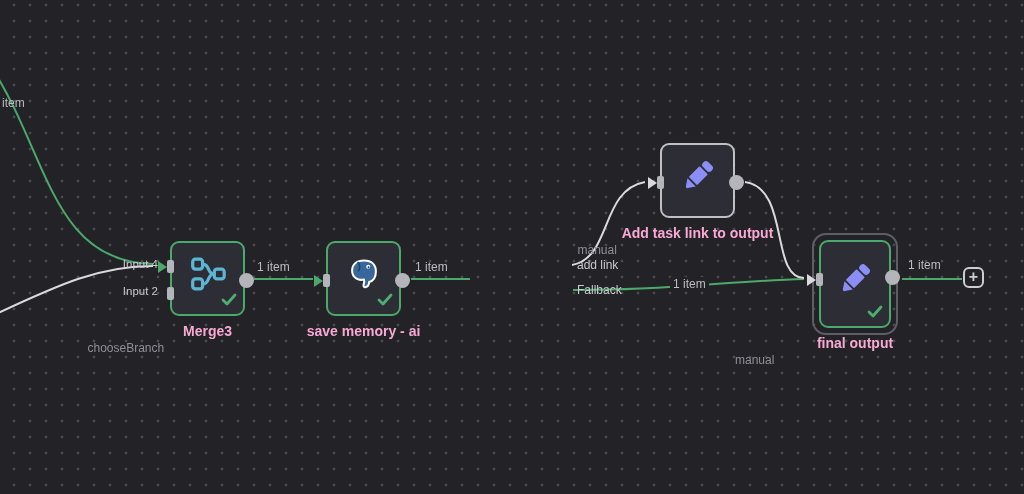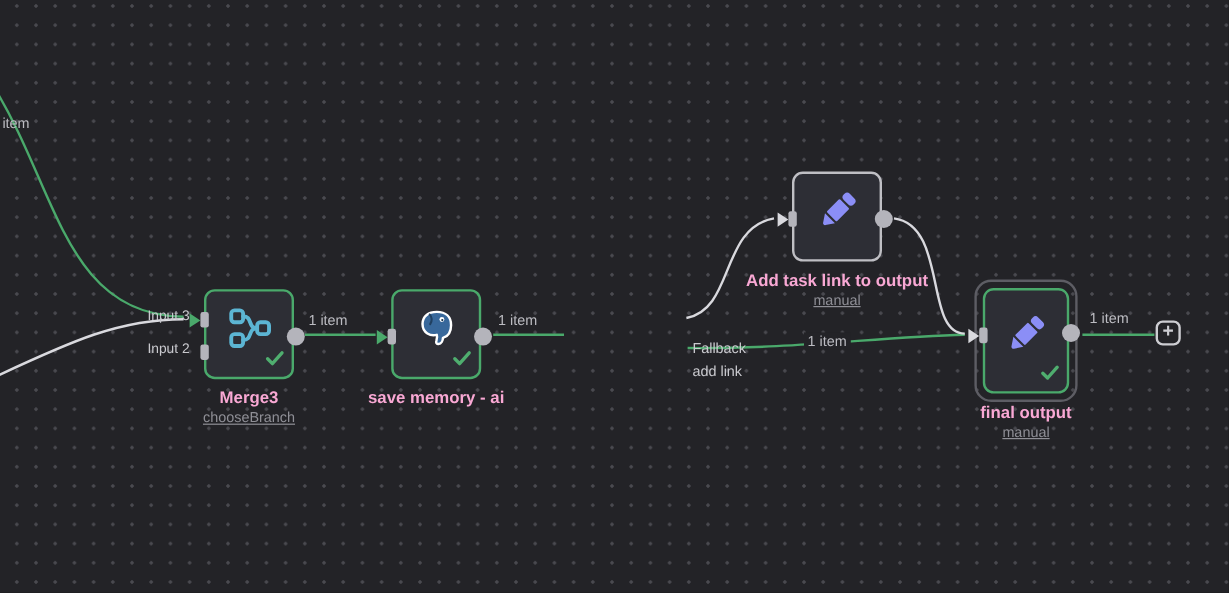--- a/index.html
+++ b/index.html
@@ -19,21 +19,21 @@
   .node-icon{position:absolute;left:50%;top:46%;transform:translate(-50%,-50%);}
   .check{position:absolute;right:6px;bottom:4px;}
   .in-rect{position:absolute;left:-5px;width:7px;height:13px;background:#b4b4bb;border-radius:2px;}
   .in-arrow{position:absolute;left:-14px;width:0;height:0;
     border-top:6px solid transparent;border-bottom:6px solid transparent;border-left:9px solid #4aa96b;}
   .in-arrow.white{border-left-color:#d9d9de;}
   .out-dot{position:absolute;right:-11px;width:15px;height:15px;border-radius:50%;background:#b4b4bb;}
   .node-title{position:absolute;top:calc(100% + 9px);left:50%;transform:translateX(-50%);
     width:240px;text-align:center;color:#f9a8d4;font-size:14px;font-weight:600;pointer-events:none;}
   .node-sub{position:absolute;top:calc(100% + 27px);left:50%;transform:translateX(-50%);
-    width:240px;text-align:center;color:#8f8f96;font-size:12px;pointer-events:none;text-decoration:underline;}
+    width:240px;text-align:left;color:#8f8f96;font-size:12px;pointer-events:none;}
   .conn-label{position:absolute;z-index:1;color:#bcbcc2;font-size:12px;width:56px;text-align:left;}
   .conn-label.bg{z-index:3;background:#232327;width:auto;padding:0 3px;}
   .port-label{position:absolute;z-index:3;color:#c9c9ce;font-size:12px;}
   .input-label{position:absolute;z-index:1;color:#c9c9ce;font-size:11.5px;width:52px;text-align:right;}
   #plus-btn{position:absolute;z-index:2;left:963px;top:267px;width:21px;height:21px;
     box-sizing:border-box;border:2px solid #cdcdd2;border-radius:6px;color:#cdcdd2;
     font-size:16px;font-weight:bold;line-height:16px;text-align:center;cursor:pointer;background:#232327;}
   svg path.wire{fill:none;stroke-width:2;cursor:pointer;}
 </style>
 </head>
@@ -51,24 +51,24 @@
     <path class="wire" stroke="#d9d9de" d="M 745,182 C 790,188 770,278 804,278"></path>
     <path class="wire" stroke="#4aa96b" d="M 902,279 L 962,279"></path>
   </svg>
 
   <div class="conn-label" style="left:2px;top:96px;width:40px;text-align:left;">item</div>
   <div class="conn-label" style="left:257px;top:260px;">1 item</div>
   <div class="conn-label" style="left:415px;top:260px;">1 item</div>
   <div class="conn-label bg" style="left:670px;top:277px;">1 item</div>
   <div class="conn-label" style="left:908px;top:258px;">1 item</div>
 
-  <div class="input-label" style="left:106px;top:258px;">Input 3</div>
+  <div class="input-label" style="left:106px;top:258px;">Input 4</div>
   <div class="input-label" style="left:106px;top:285px;">Input 2</div>
 
-  <div class="port-label" style="left:577px;top:258px;margin-top:44px;">add link</div>
+  <div class="port-label" style="left:577px;top:258px;">add link</div>
   <div class="port-label" style="left:577px;top:283px;">Fallback</div>
 
   <div class="node" style="left:170px;top:241px;">
     <span class="in-arrow" style="top:18px;"></span>
     <span class="in-rect" style="top:17px;"></span>
     <span class="in-rect" style="top:44px;"></span>
     <span class="out-dot" style="top:30px;"></span>
     <span class="node-icon">
       <svg width="36" height="36" viewBox="0 0 40 40">
         <g fill="none" stroke="#5cb5d3" stroke-width="3.6" stroke-linecap="round">

